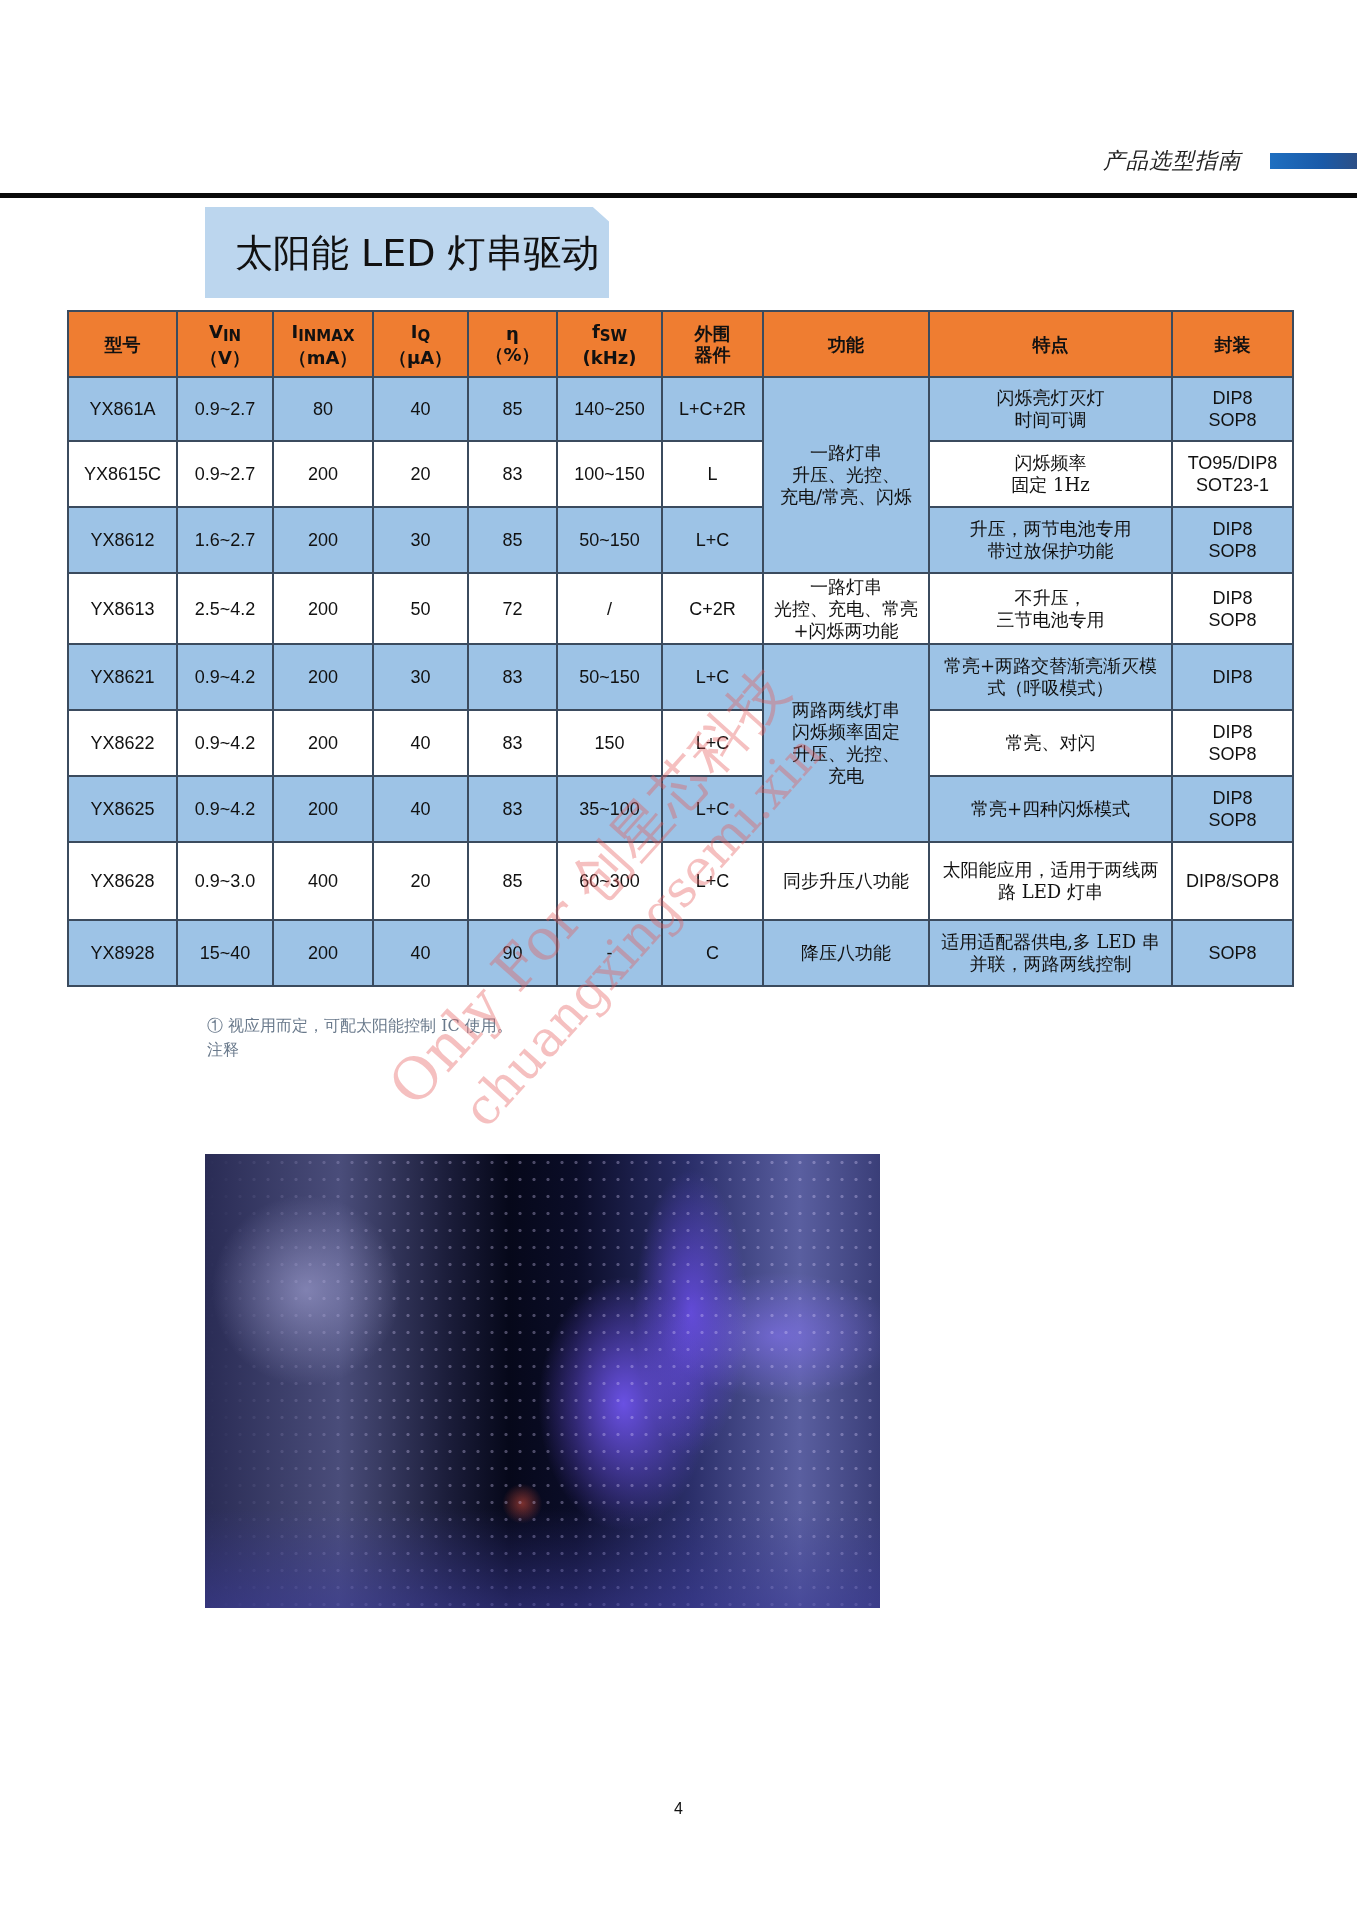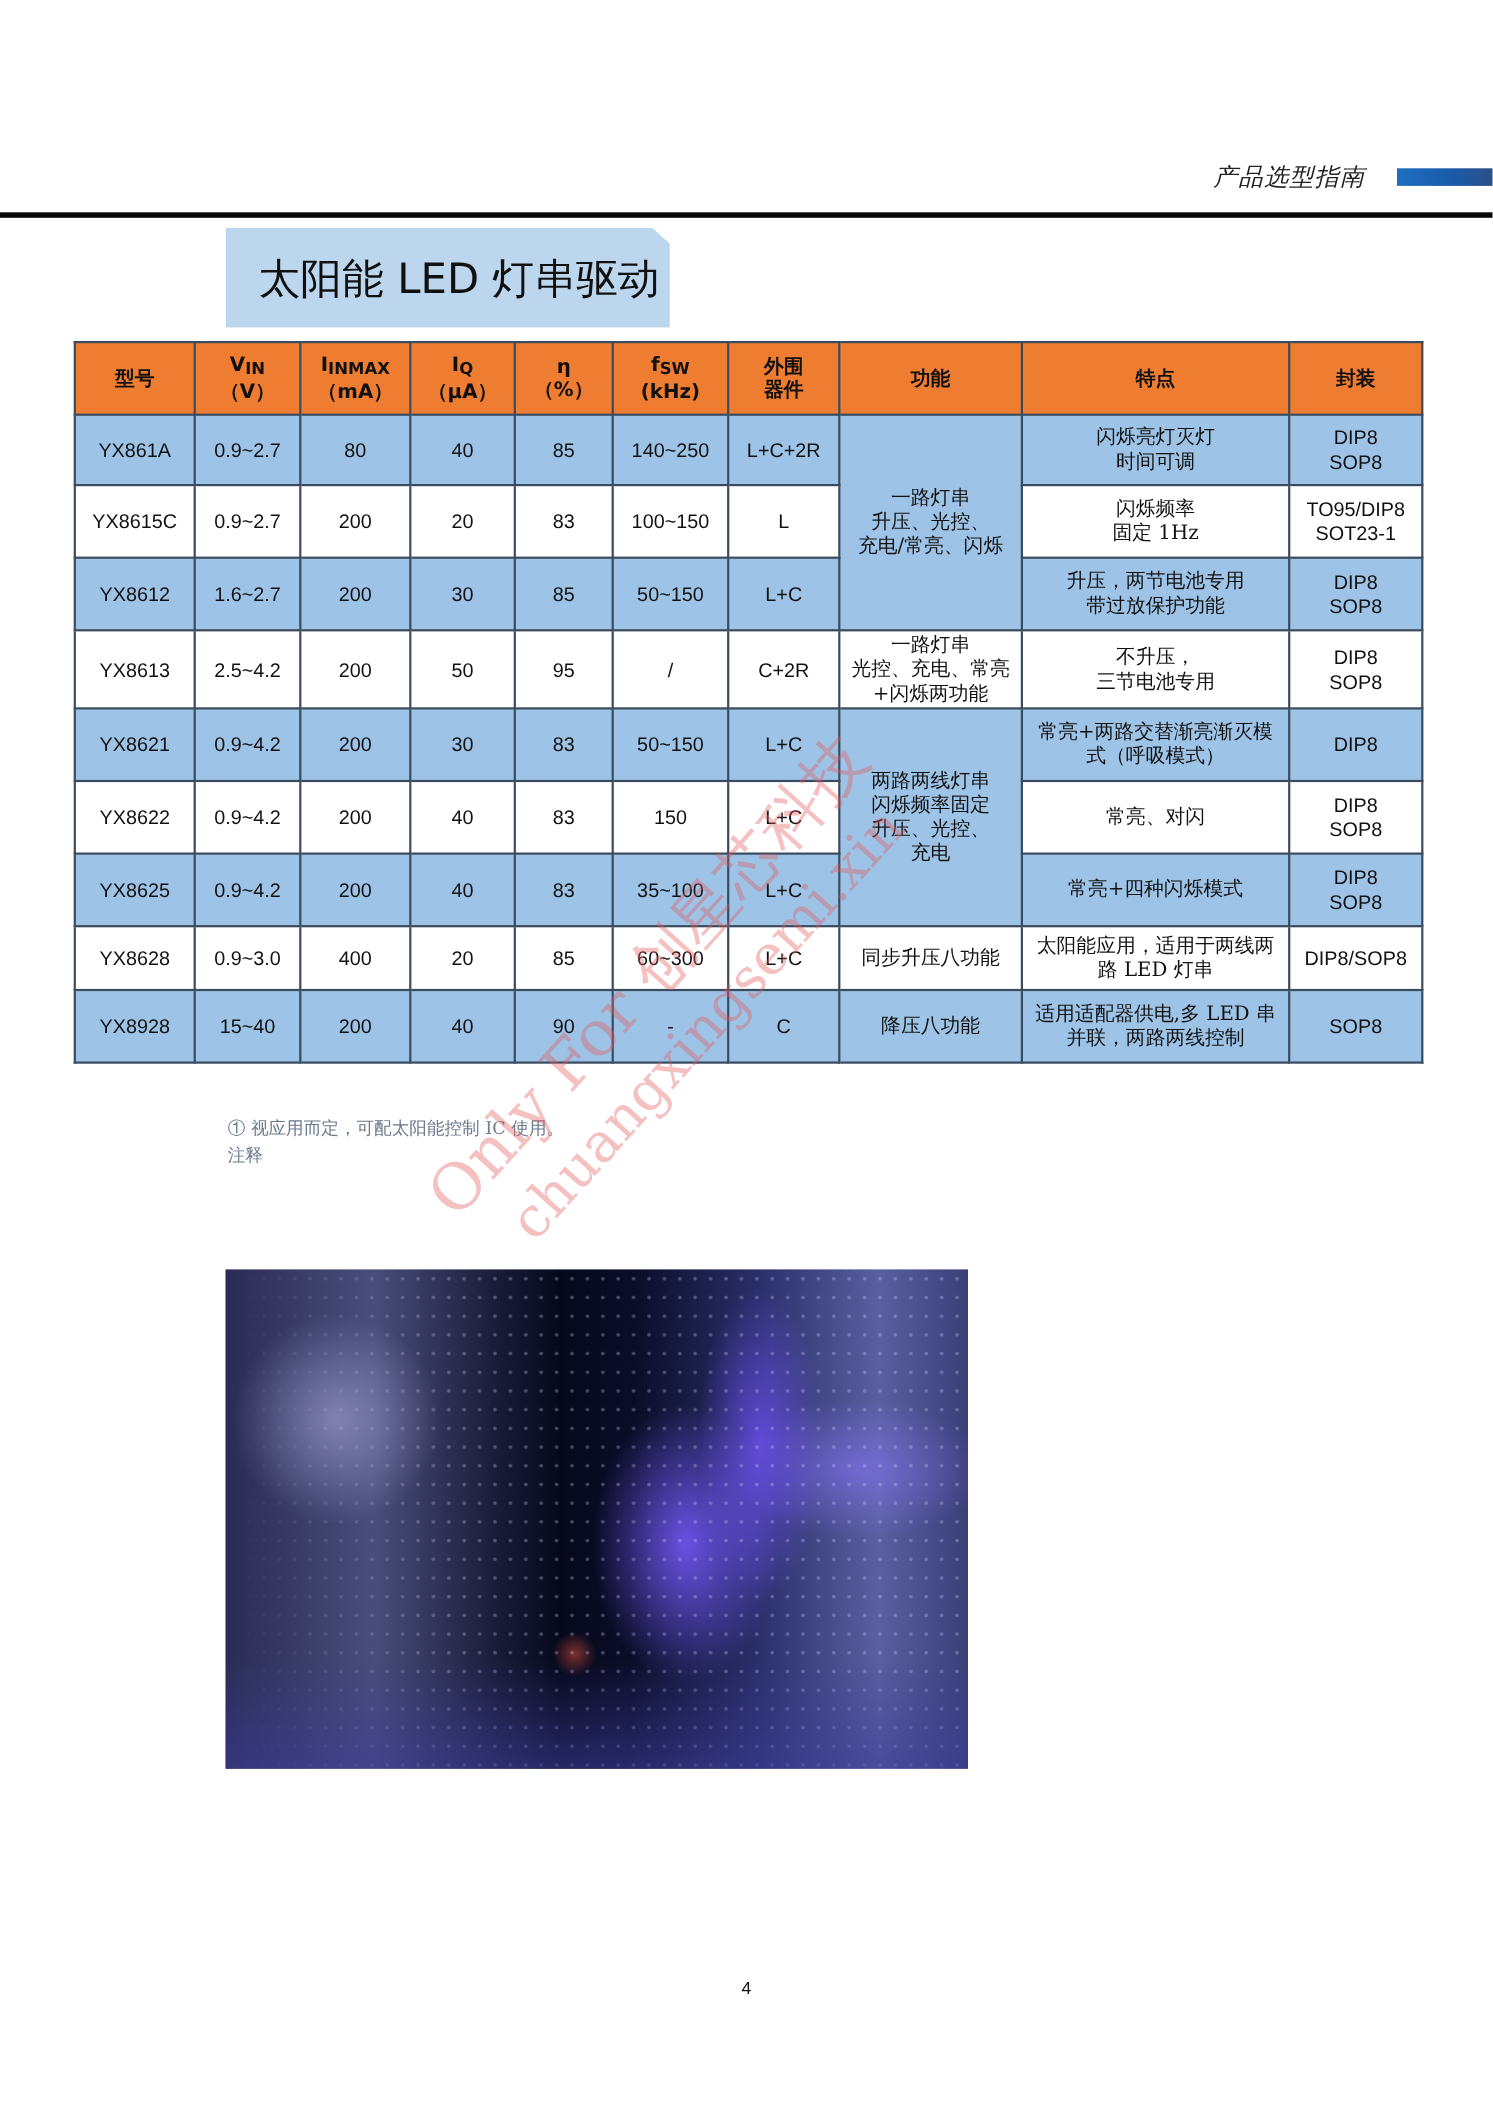--- a/index.html
+++ b/index.html
@@ -158,21 +158,21 @@
       <td>L+C</td>
       <td class="cn"><span>升压，两节电池专用</span><br><span>带过放保护功能</span></td>
       <td><span>DIP8</span><br><span>SOP8</span></td>
     </tr>
 
     <tr class="white" style="height:71px">
       <td>YX8613</td>
       <td>2.5~4.2</td>
       <td>200</td>
       <td>50</td>
-      <td>95</td>
+      <td>72</td>
       <td>/</td>
       <td>C+2R</td>
       <td class="cn"><span>一路灯串</span><br><span>光控、充电、常亮</span><br><span>+闪烁两功能</span></td>
       <td class="cn"><span>不升压，</span><br><span>三节电池专用</span></td>
       <td><span>DIP8</span><br><span>SOP8</span></td>
     </tr>
 
     <tr class="blue" style="height:66px">
       <td>YX8621</td>
       <td>0.9~4.2</td>
@@ -203,21 +203,21 @@
       <td>0.9~4.2</td>
       <td>200</td>
       <td>40</td>
       <td>83</td>
       <td>35~100</td>
       <td>L+C</td>
       <td class="cn">常亮+四种闪烁模式</td>
       <td><span>DIP8</span><br><span>SOP8</span></td>
     </tr>
 
-    <tr class="white" style="height:58px">
+    <tr class="white" style="height:78px">
       <td>YX8628</td>
       <td>0.9~3.0</td>
       <td>400</td>
       <td>20</td>
       <td>85</td>
       <td>60~300</td>
       <td>L+C</td>
       <td class="cn">同步升压八功能</td>
       <td class="cn"><span>太阳能应用，适用于两线两</span><br><span>路 LED 灯串</span></td>
       <td>DIP8/SOP8</td>

